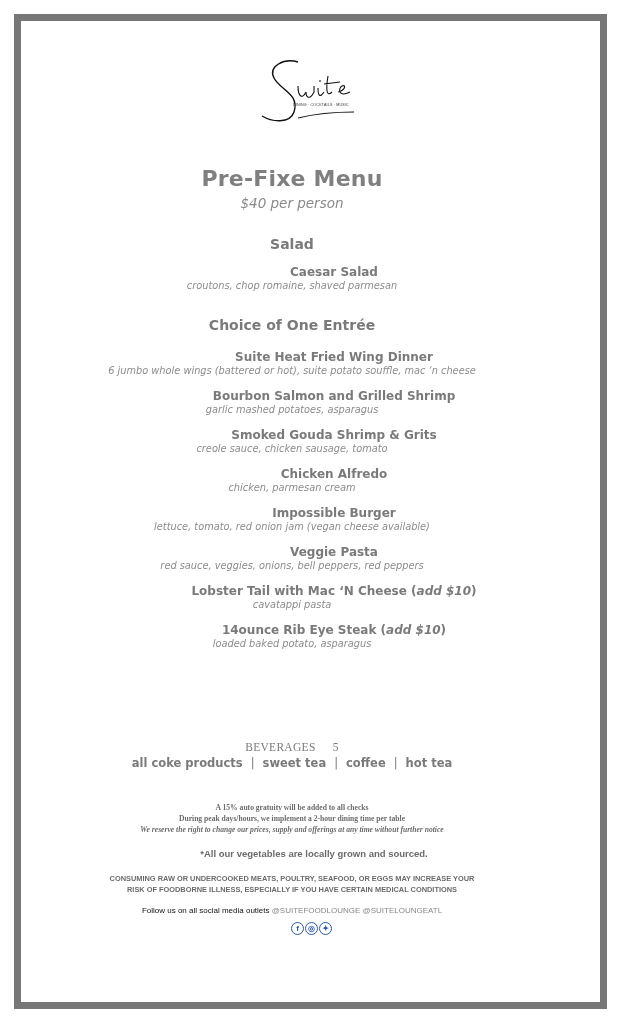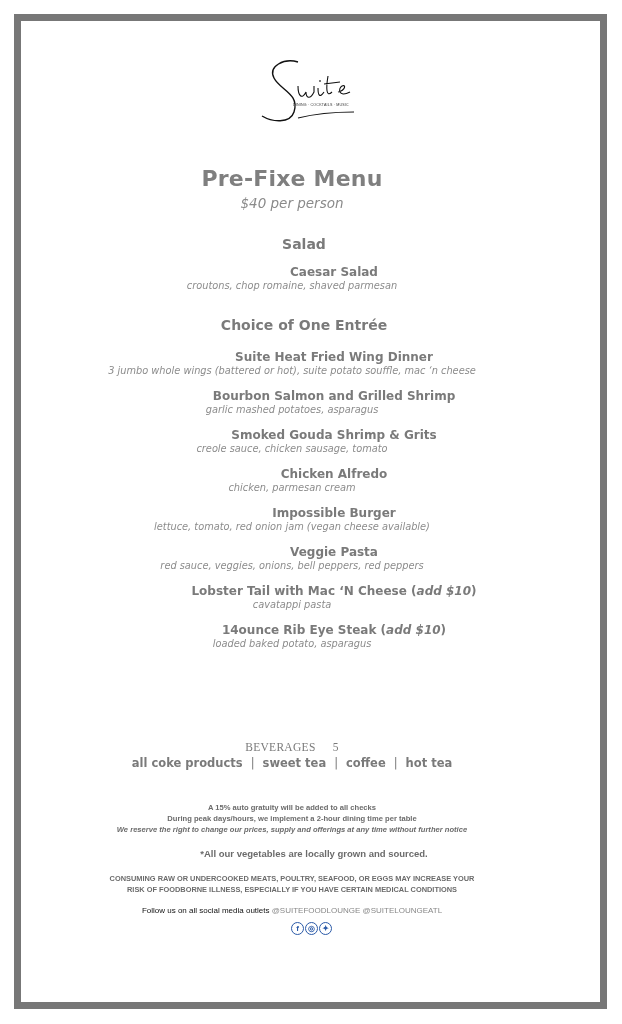--- a/index.html
+++ b/index.html
@@ -10,27 +10,27 @@
     }
     .logo { position: absolute; left: 254px; top: 56px; width: 120px; height: 72px; }
     .logo svg { width: 120px; height: 72px; display: block; }
     .tagline {
       position: absolute; left: 293px; top: 103px; font-size: 3.6px; letter-spacing: 0.2px;
       color: #333; font-family: "Liberation Sans", sans-serif; white-space: nowrap;
     }
     .center { position: absolute; left: 0; width: 584px; text-align: center; }
     .title { top: 166px; font-size: 22px; font-weight: bold; color: #7f7f7f; letter-spacing: 0.2px; }
     .price { top: 195px; font-size: 13.5px; font-style: italic; color: #8a8a8a; }
-    .section { font-size: 14px; font-weight: bold; color: #7a7a7a; padding-left: 12px; }
+    .section { font-size: 14px; font-weight: bold; color: #7a7a7a; }
     .item-name { font-size: 12px; font-weight: bold; color: #7a7a7a; line-height: 15px; padding-left: 42px; }
     .item-desc { font-size: 9.8px; font-style: italic; color: #8c8c8c; line-height: 12px; }
     .bev-title { top: 741px; font-size: 11.5px; color: #7a7a7a; font-family: "Liberation Serif", serif; letter-spacing: 0.3px; }
     .bev-list { top: 756px; font-size: 11.5px; font-weight: bold; color: #7a7a7a; }
     .bev-list .sep { font-weight: normal; margin: 0 8px; }
-    .notes { font-family: Liberation Sans, sans-serif; font-size: 7.6px; color: #6b6b6b; font-weight: bold; line-height: 10.5px; }
+    .notes { font-family: Liberation Serif, serif; font-size: 7.6px; color: #6b6b6b; font-weight: bold; line-height: 10.5px; }
     .notes.italic { font-style: italic; }
     .veg { top: 848px; font-family: "Liberation Sans", sans-serif; font-size: 9.5px; color: #6b6b6b; font-weight: bold; margin-left: 22px; }
     .warning { top: 873px; font-family: "Liberation Sans", sans-serif; font-size: 7.4px; color: #6b6b6b; font-weight: bold; line-height: 11px; }
     .follow { top: 906px; font-family: "Liberation Sans", sans-serif; font-size: 8px; color: #111; }
     .follow .handles { color: #888; text-align: center; }
     .social { position: absolute; top: 922px; left: 291px; display: flex; gap: 1px; }
     .social .ic {
       width: 13px; height: 13px; border-radius: 50%; border: 1px solid #2b5aa8;
       box-sizing: border-box; display: flex; align-items: center; justify-content: center;
       color: #2b5aa8; font-size: 8px; font-weight: bold; font-family: "Liberation Sans", sans-serif;
@@ -53,21 +53,21 @@
 <div class="center title">Pre-Fixe Menu</div>
 <div class="center price">$40 per person</div>
 
 <div class="center section" style="top:236px">Salad</div>
 <div class="center item-name" style="top:265px">Caesar Salad</div>
 <div class="center item-desc" style="top:280px">croutons, chop romaine, shaved parmesan</div>
 
 <div class="center section" style="top:317px">Choice of One Entrée</div>
 
 <div class="center item-name" style="top:350px">Suite Heat Fried Wing Dinner</div>
-<div class="center item-desc" style="top:365px">3 jumbo whole wings (battered or hot), suite potato souffle, mac ‘n cheese</div>
+<div class="center item-desc" style="top:365px">6 jumbo whole wings (battered or hot), suite potato souffle, mac ‘n cheese</div>
 
 <div class="center item-name" style="top:389px">Bourbon Salmon and Grilled Shrimp</div>
 <div class="center item-desc" style="top:404px">garlic mashed potatoes, asparagus</div>
 
 <div class="center item-name" style="top:428px">Smoked Gouda Shrimp &amp; Grits</div>
 <div class="center item-desc" style="top:443px">creole sauce, chicken sausage, tomato</div>
 
 <div class="center item-name" style="top:467px">Chicken Alfredo</div>
 <div class="center item-desc" style="top:482px">chicken, parmesan cream</div>
 

